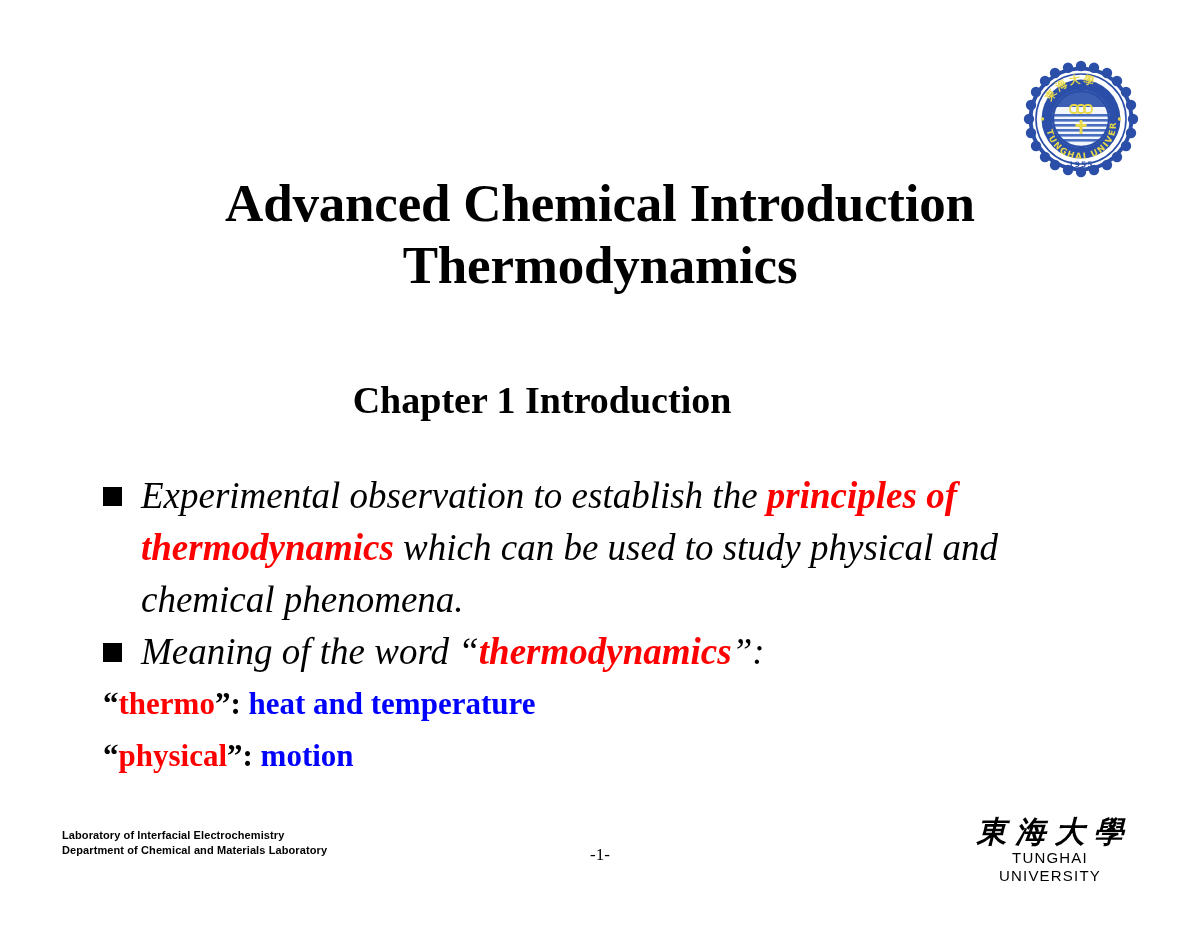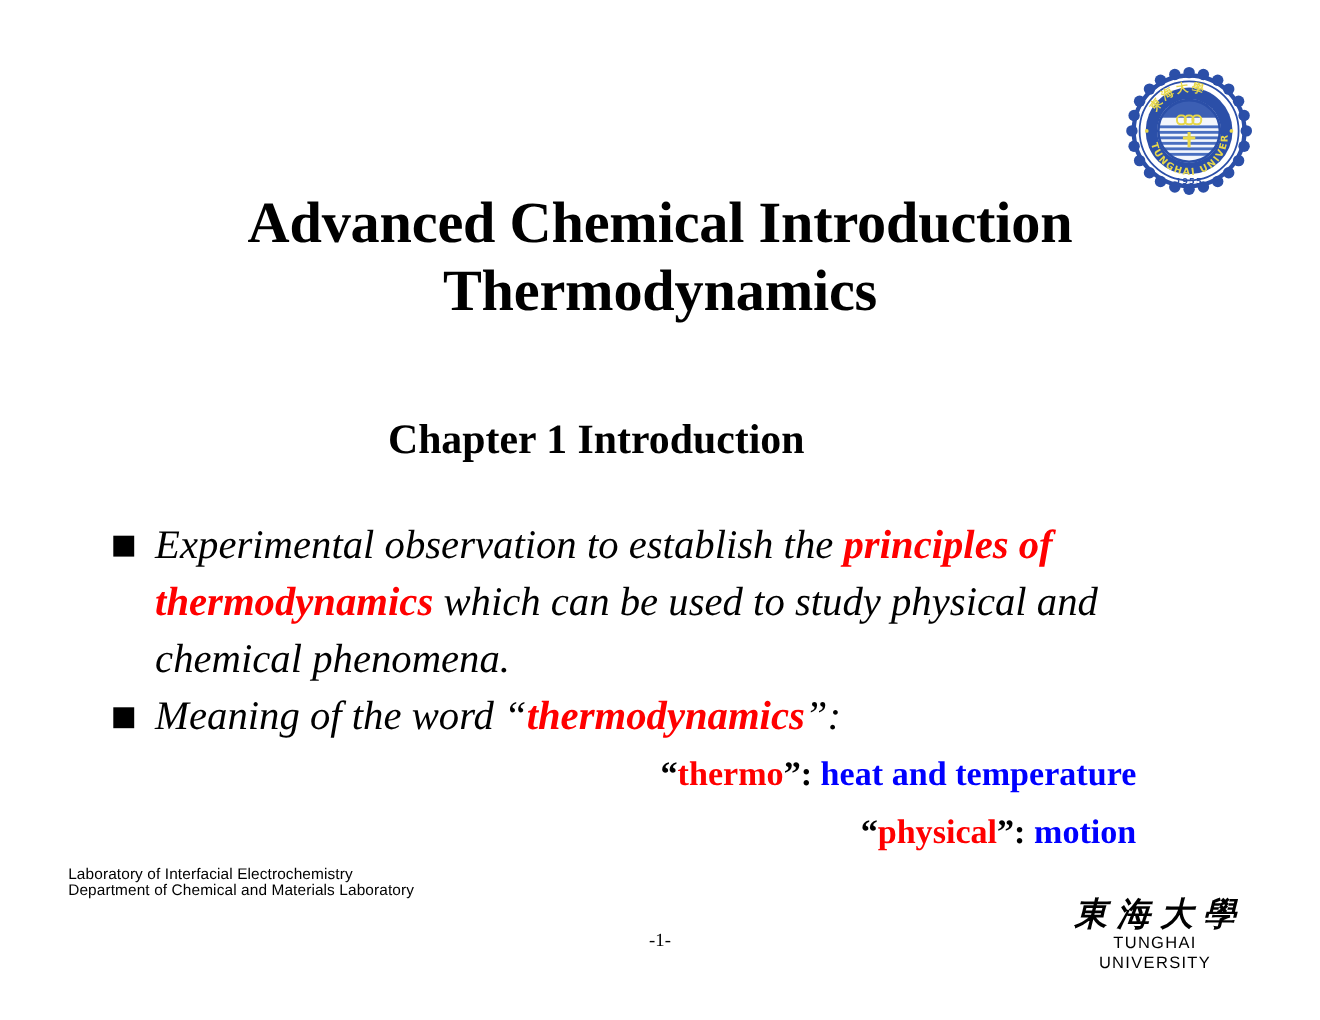--- a/index.html
+++ b/index.html
@@ -79,39 +79,37 @@
     margin-right: 19px;
   }
   .bullet-text {
     flex: 1 1 auto;
     font-size: 37px;
     line-height: 52px;
     color: #000000;
     font-style: italic;
   }
   .sub-line {
-    margin-left: 38px;
     font-size: 31px;
     line-height: 52px;
     font-weight: bold;
     color: #000000;
-    text-align: right;
   }
   .red   { color: #FF0000; font-weight: bold; }
   .blue  { color: #0000FF; font-weight: bold; }
   .quote { color: #000000; font-weight: bold; }
 
   
   .footer-left {
     position: absolute;
     left: 62px;
-    top: 787px;
+    top: 828px;
     font-family: "Liberation Sans", "DejaVu Sans", sans-serif;
-    font-weight: normal;
-    font-size: 14px;
+    font-weight: bold;
+    font-size: 11px;
     line-height: 15px;
     color: #000000;
     letter-spacing: 0.1px;
   }
   .page-number {
     position: absolute;
     left: 0px;
     top: 845px;
     width: 1200px;
     text-align: center;

